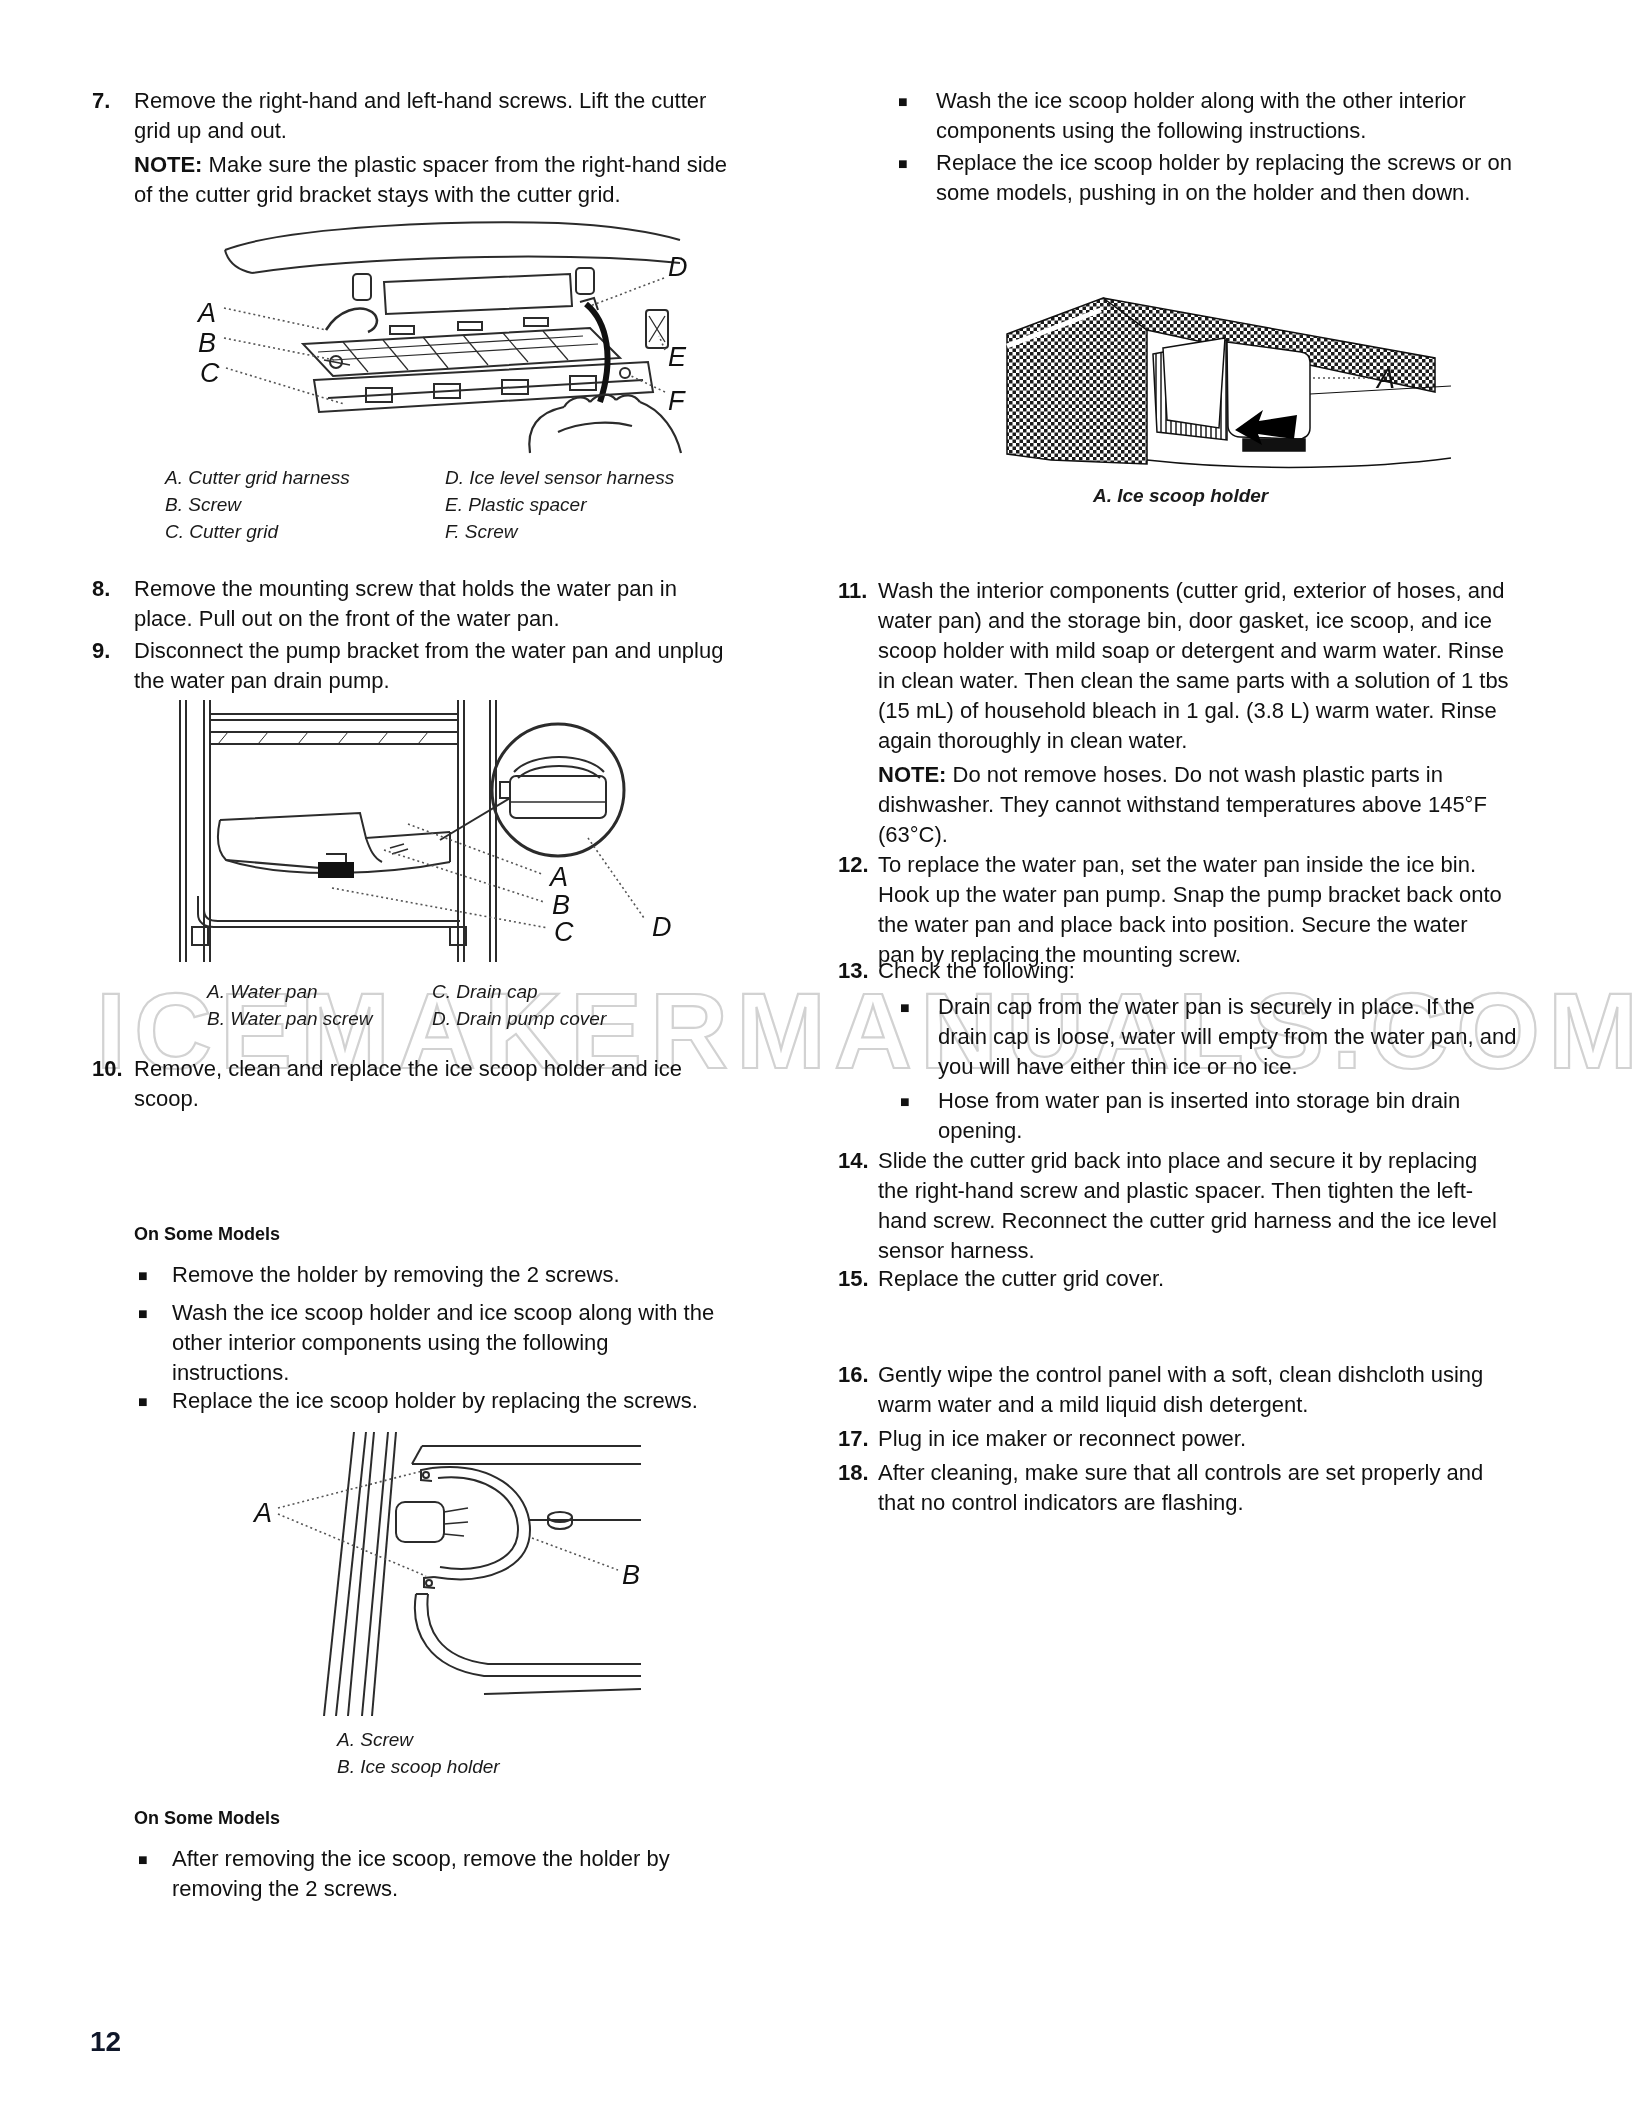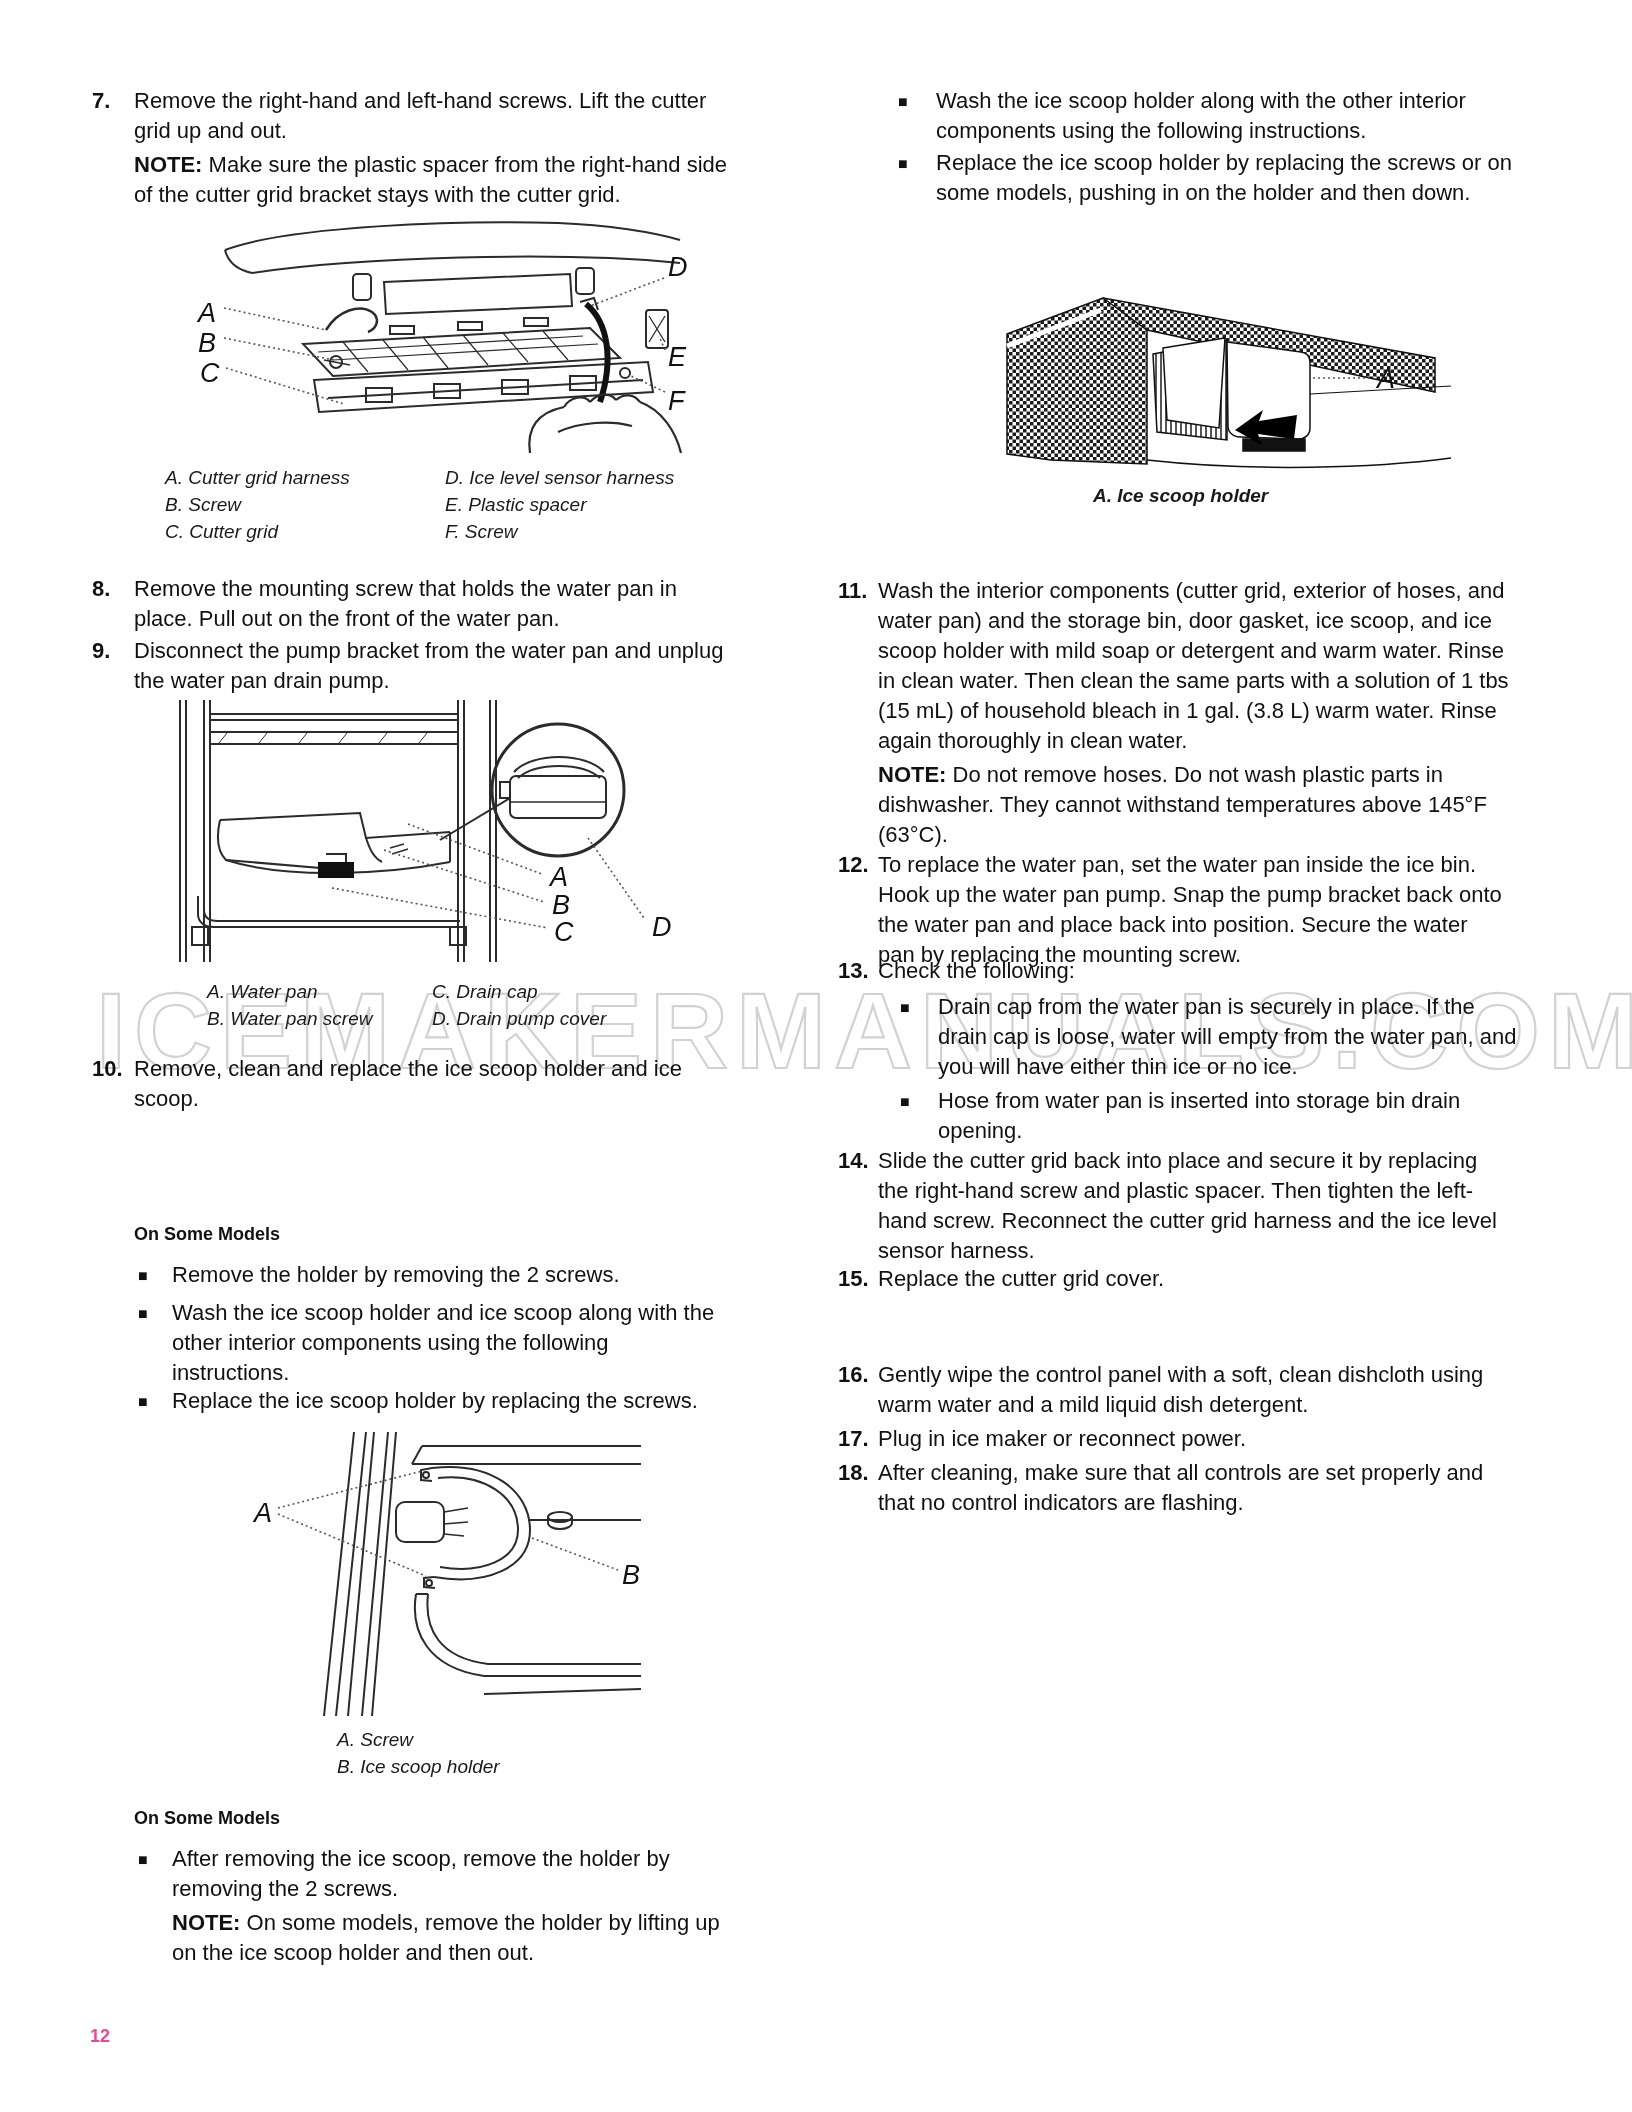--- a/index.html
+++ b/index.html
@@ -12,21 +12,21 @@
   .step .stext{margin-left:42px;}
   .step.rcol .stext{margin-left:40px;}
   .note b, .stext b{font-weight:bold;}
   .heading{position:absolute;font-weight:bold;font-size:18px;line-height:28px;color:#111;}
   .bullet{position:absolute;}
   .bullet .mark{position:absolute;left:0;top:1px;font-size:16px;line-height:30px;color:#111;}
   .bullet .btxt{margin-left:34px;}
   .bullet.rcol .btxt{margin-left:38px;}
   .caption{position:absolute;font-style:italic;font-size:19px;line-height:27px;color:#1a1a1a;}
   .caption div{white-space:nowrap;}
-  .pageno{position:absolute;font-weight:bold;font-size:18px;color:#ec4899;}
+  .pageno{position:absolute;font-weight:bold;font-size:28px;color:#0f172a;}
   .watermark{position:absolute;left:96px;top:968px;width:1470px;z-index:0;
      font-weight:bold;font-size:108px;letter-spacing:8px;white-space:nowrap;
      color:#e6e6e6;pointer-events:none;}
   @supports (-webkit-text-stroke: 2px #ccc){
     .watermark{color:transparent;-webkit-text-stroke:2.2px #d2d2d2;}
   }
   .content{position:absolute;inset:0;z-index:1;}
   svg{display:block;}
   svg text.lbl{font-family:"Liberation Sans",sans-serif;font-style:italic;font-size:27px;fill:#111;}
 </style>
@@ -252,23 +252,20 @@
       <div>B. Ice scoop holder</div>
     </div>
 
     <div class="heading" style="left:134px;top:1804px;">On Some Models</div>
 
     <div class="bullet body-text" style="left:138px;top:1844px;width:600px;">
       <span class="mark">■</span>
       <div class="btxt" style="width:560px;">After removing the ice scoop, remove the holder by removing the 2 screws.</div>
     </div>
 
-    <div class="abs body-text note" style="left:172px;top:1908px;width:575px;">
-      <b>NOTE:</b><span> On some models, remove the holder by lifting up on the ice scoop holder and then out.</span>
-    </div>
 
     <div class="pageno" style="left:90px;top:2026px;">12</div>
 
     <div class="bullet rcol body-text" style="left:898px;top:86px;width:630px;">
       <span class="mark">■</span>
       <div class="btxt" style="width:590px;">Wash the ice scoop holder along with the other interior components using the following instructions.</div>
     </div>
     <div class="bullet rcol body-text" style="left:898px;top:148px;width:630px;">
       <span class="mark">■</span>
       <div class="btxt" style="width:590px;">Replace the ice scoop holder by replacing the screws or on some models, pushing in on the holder and then down.</div>

